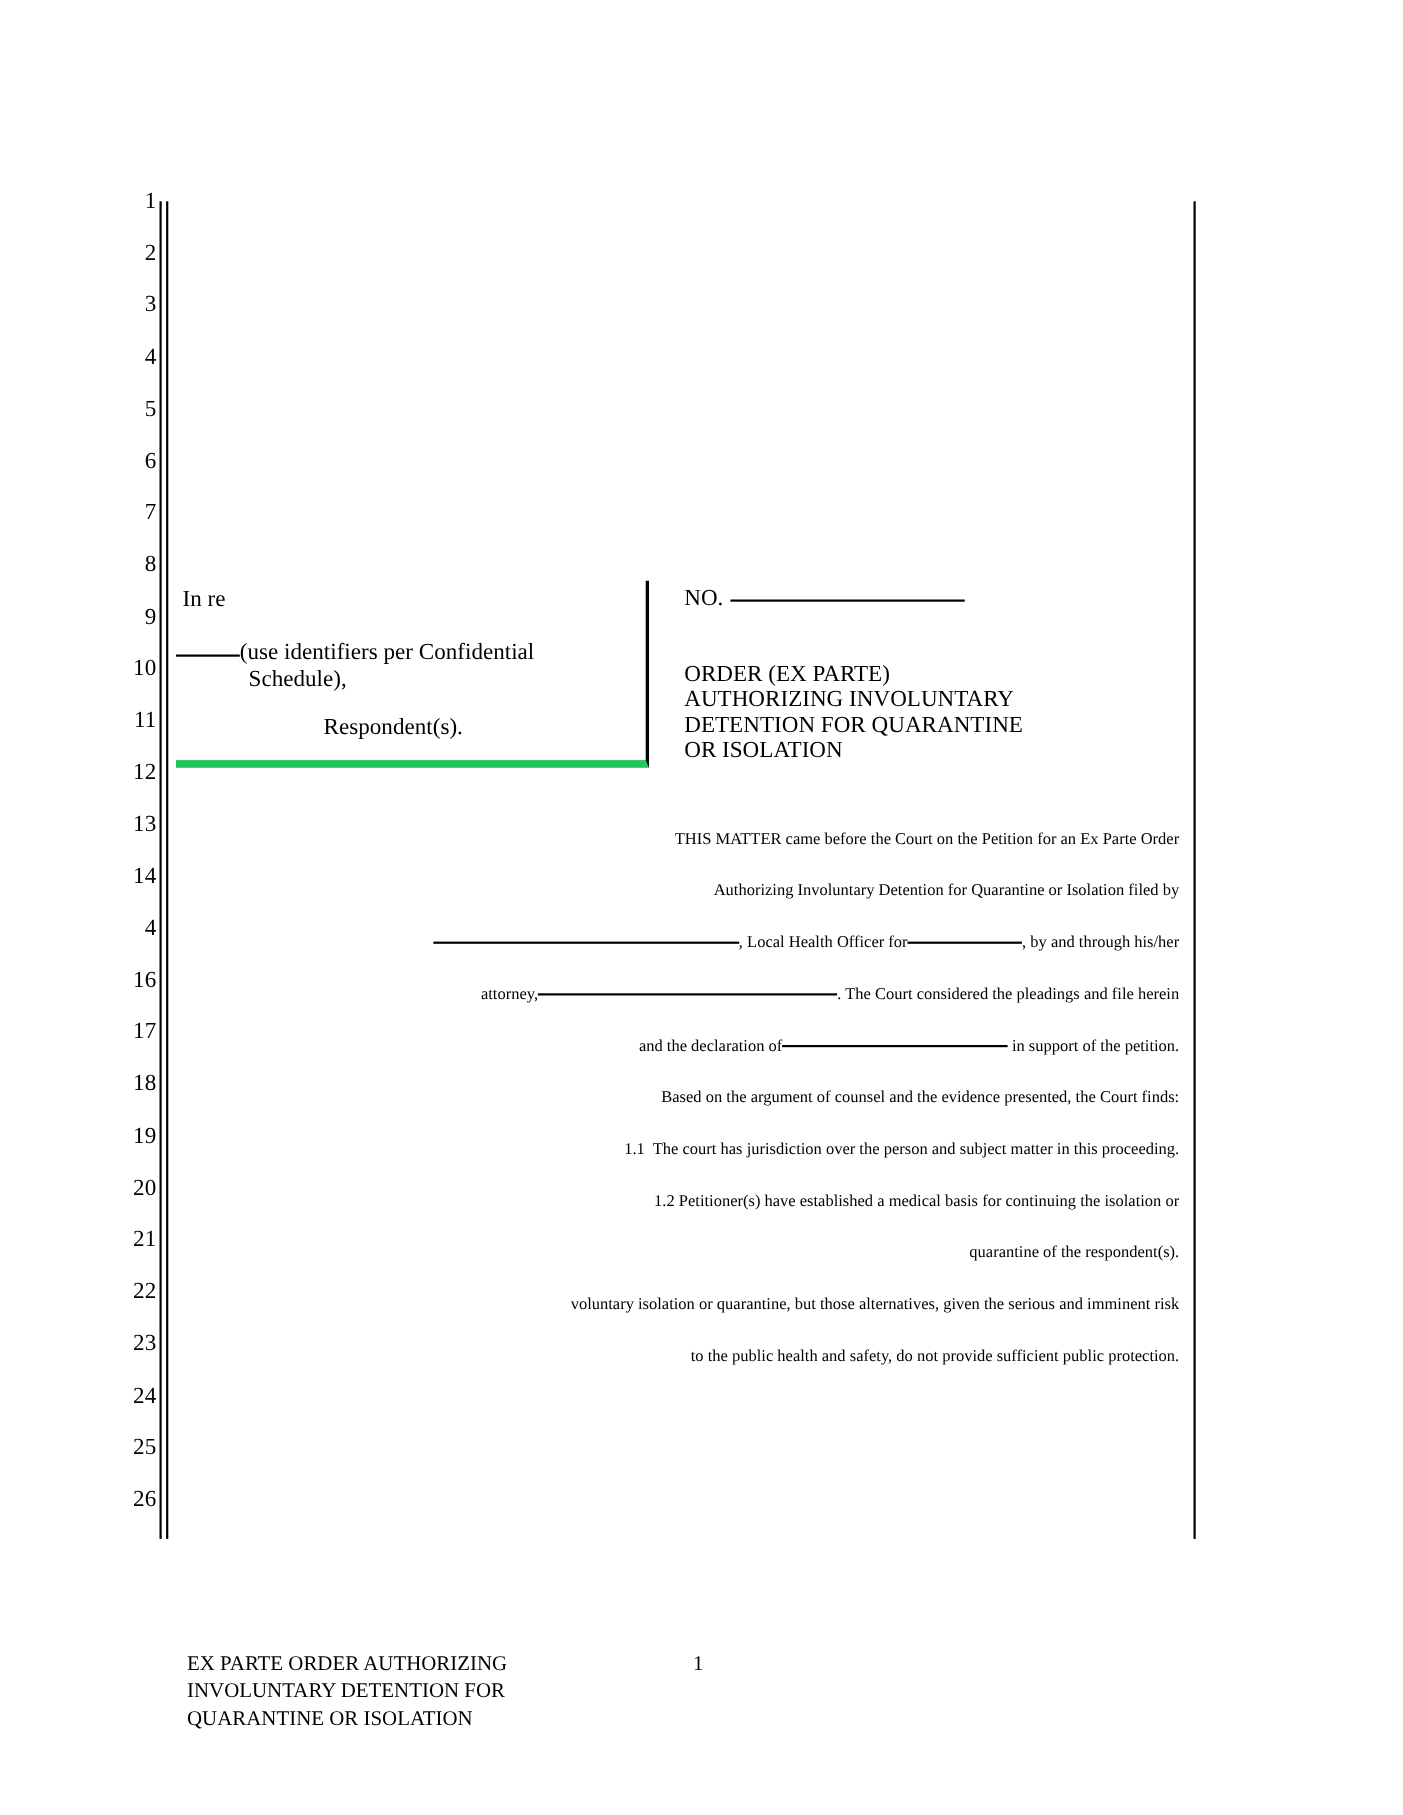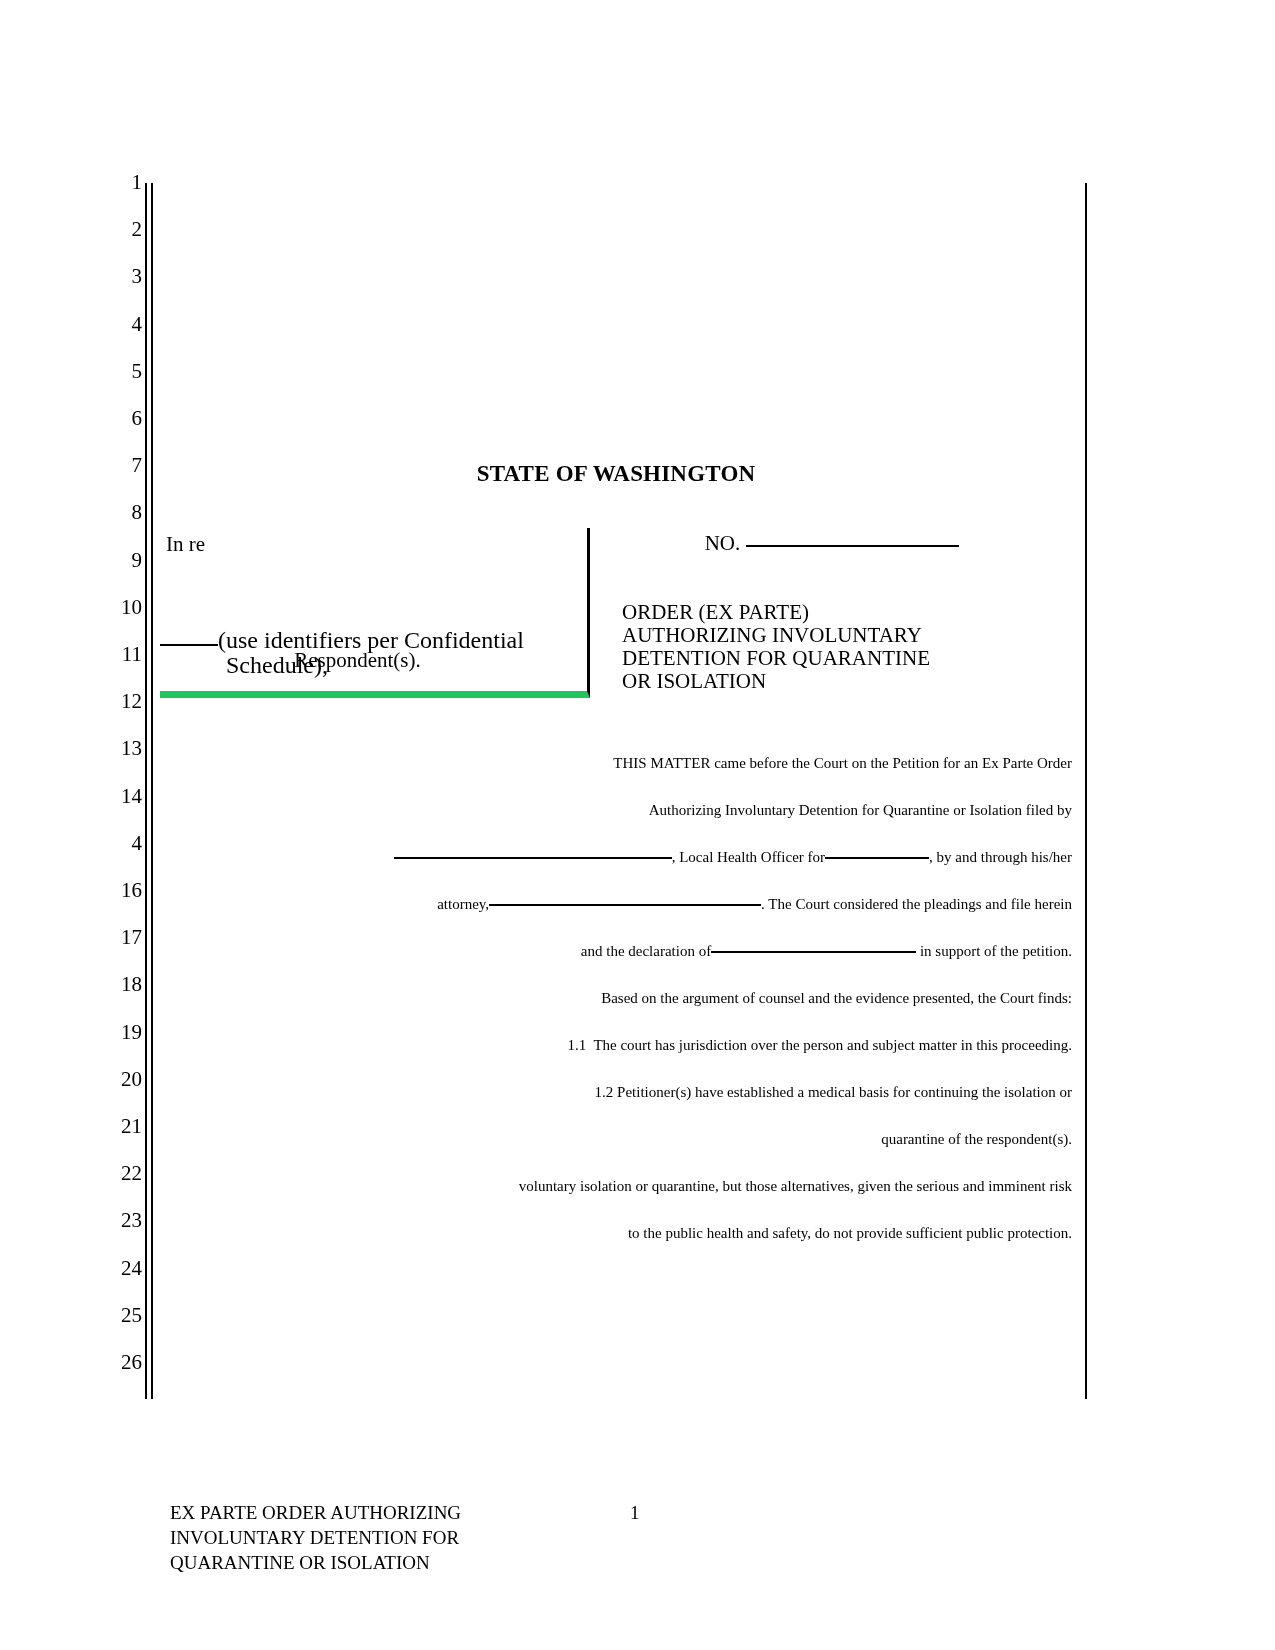--- a/index.html
+++ b/index.html
@@ -110,23 +110,22 @@
     left: 6px;
     top: 4px;
     font-size: 21px;
     line-height: 24px;
   }
   .caption-identifiers {
     position: absolute;
     left: 0px;
     top: 52px;
     width: 420px;
-    font-size: 24px;
+    font-size: 21px;
     line-height: 25px;
-    margin-top: 48px;
   }
   .ident-blank {
     display: inline-block;
     width: 58px;
     border-bottom: 2px solid #000000;
     vertical-align: 2px;
   }
   .ident-second {
     display: block;
     margin-left: 66px;
@@ -145,21 +144,20 @@
   .caption-right {
     position: absolute;
     left: 622px;
     top: 530px;
     width: 420px;
   }
   .cause-no {
     font-size: 21px;
     line-height: 26px;
     white-space: nowrap;
-    text-align: center;
   }
   .no-blank {
     display: inline-block;
     width: 213px;
     border-bottom: 2px solid #000000;
     vertical-align: 3px;
     margin-left: 6px;
   }
   .doc-title {
     margin-top: 45px;
@@ -251,21 +249,20 @@
       <div class="line-number" style="top: 1085.6px;">24</div>
       <div class="line-number" style="top: 1132.8px;">25</div>
       <div class="line-number" style="top: 1180px;">26</div>
     </div>
 
   <div class="rule-left-outer"></div>
   <div class="rule-left-inner"></div>
   <div class="rule-right"></div>
 
   <div class="court-heading">
-    <span class="line1">STATE OF WASHINGTON</span>
   </div>
 
   <div class="caption">
     <div class="caption-inre">In re</div>
     <div class="caption-identifiers">
       <span class="ident-blank"></span><span>(use identifiers per Confidential</span>
       <span class="ident-second">Schedule),</span>
     </div>
     <div class="caption-respondent">Respondent(s).</div>
   </div>

